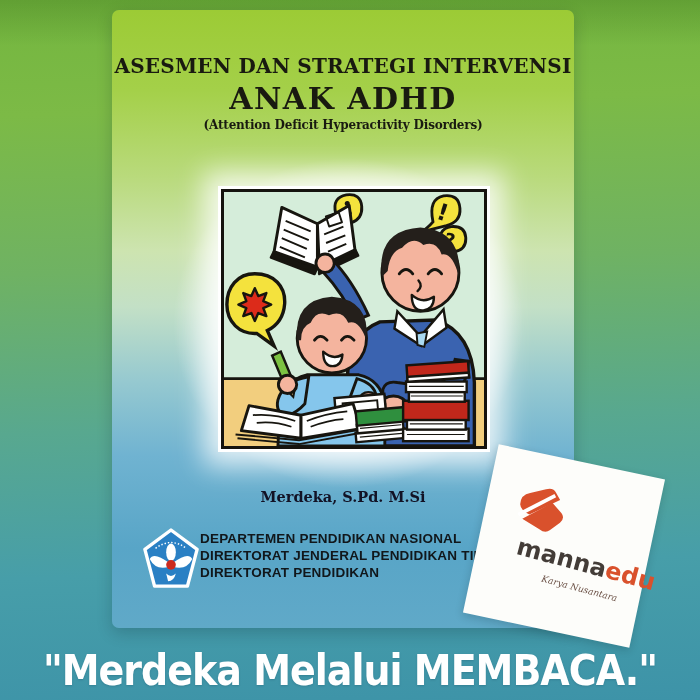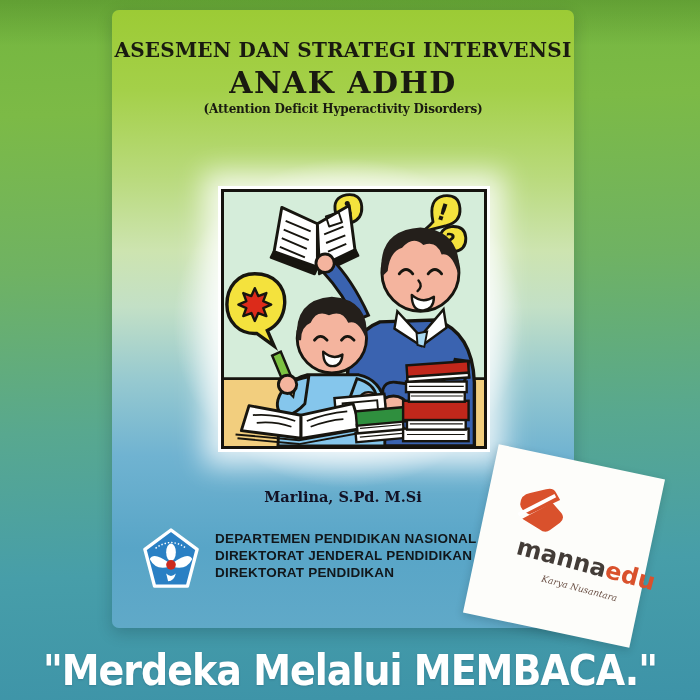--- a/index.html
+++ b/index.html
@@ -7,32 +7,32 @@
     background:linear-gradient(178deg,#74b63f 0%,#7cba46 16%,#6fb263 38%,#58a88f 60%,#479ea9 80%,#3d93a8 100%);
     font-family:"Liberation Sans",sans-serif;}
   .stage::before{content:"";position:absolute;left:0;top:0;right:0;height:46px;
     background:linear-gradient(rgba(30,80,10,.22),rgba(30,80,10,0));pointer-events:none;}
   
   .book{position:absolute;left:112px;top:10px;width:462px;height:618px;border-radius:7px;
     background:linear-gradient(180deg,#9ccb35 0%,#a4d049 13%,#b9da7c 27%,#cde4b0 39%,#c3e0c6 48%,#96c9d0 60%,#70b3d1 72%,#58a5c7 87%,#60a9c8 100%);
     box-shadow:0 5px 16px rgba(0,20,30,.20);z-index:1;}
   .glow{position:absolute;left:61px;top:148px;width:350px;height:330px;
     background:radial-gradient(closest-side,rgba(255,255,255,.95) 55%,rgba(255,255,255,0) 100%);}
-  .title-block{position:relative;padding-top:28px;text-align:center;color:#191a10;
+  .title-block{position:relative;padding-top:44px;text-align:center;color:#191a10;
     font-family:"DejaVu Serif",serif;font-weight:bold;}
   .t1{font-size:20px;letter-spacing:.2px;}
   .t2{font-size:30px;margin-top:3px;letter-spacing:1.5px;}
   .t3{font-size:12px;margin-top:2px;letter-spacing:-.2px;}
   .illus-wrap{position:absolute;left:106px;top:176px;width:272px;height:266px;background:#fff;padding:3px;
     box-shadow:0 0 26px 14px rgba(255,255,255,.8);box-sizing:border-box;}
   .illus-frame{width:100%;height:100%;border:3px solid #15130e;box-sizing:border-box;overflow:hidden;}
   .illus-frame svg{display:block;width:100%;height:100%;}
   .author{position:absolute;left:0;top:478px;width:100%;text-align:center;
     font-family:"DejaVu Serif",serif;font-weight:bold;font-size:14.5px;color:#121225;}
-  .publisher{position:absolute;left:30px;top:518px;display:flex;gap:15px;align-items:flex-start;}
+  .publisher{position:absolute;left:30px;top:518px;display:flex;align-items:flex-start;}
   .pub-text{font-weight:bold;font-size:13.5px;line-height:17px;color:#11171b;letter-spacing:.2px;padding-top:2px;}
   
   .sticker{position:absolute;left:479px;top:460px;width:170px;height:172px;background:#fdfdfa;
     transform:rotate(12deg);box-shadow:0 3px 9px rgba(0,25,35,.18);z-index:3;}
   .sticker-inner{position:absolute;inset:0;transform:rotate(3deg);}
   .manna-mark{position:absolute;left:24px;top:30px;}
   .brand{position:absolute;left:40px;top:84px;font-family:"DejaVu Sans",sans-serif;
     font-weight:bold;font-size:24px;letter-spacing:0;}
   .brand .b1{color:#433c37;}
   .brand .b2{color:#d9512c;}
@@ -156,21 +156,21 @@
             </g>
             <line x1="190" y1="252" x2="250" y2="252" stroke-width="1.2"></line>
             <line x1="193" y1="241" x2="248" y2="241" stroke-width="1.2"></line>
             <line x1="194" y1="212" x2="248" y2="212" stroke-width="1.2"></line>
             <line x1="192" y1="202" x2="249" y2="202" stroke-width="1.2"></line>
           </g>
         </svg>
       </div>
     </div>
 
-    <div class="author">Marlina, S.Pd. M.Si</div>
+    <div class="author">Merdeka, S.Pd. M.Si</div>
 
     <div class="publisher">
       <svg width="58" height="62" viewBox="0 0 60 64">
         <path d="M30 2 L57 22 L47 60 L13 60 L3 22 Z" fill="#2a80c4" stroke="#fff" stroke-width="3.5" stroke-linejoin="round"></path>
         <path d="M14 21 Q30 9 46 21" stroke="#fff" stroke-width="1.5" fill="none" stroke-dasharray="1.5 2"></path>
         <g fill="#fff">
           <path d="M28 36 Q12 24 8 32 Q14 44 28 40 Z"></path>
           <path d="M32 36 Q48 24 52 32 Q46 44 32 40 Z"></path>
           <ellipse cx="30" cy="25" rx="5" ry="9"></ellipse>
         </g>

